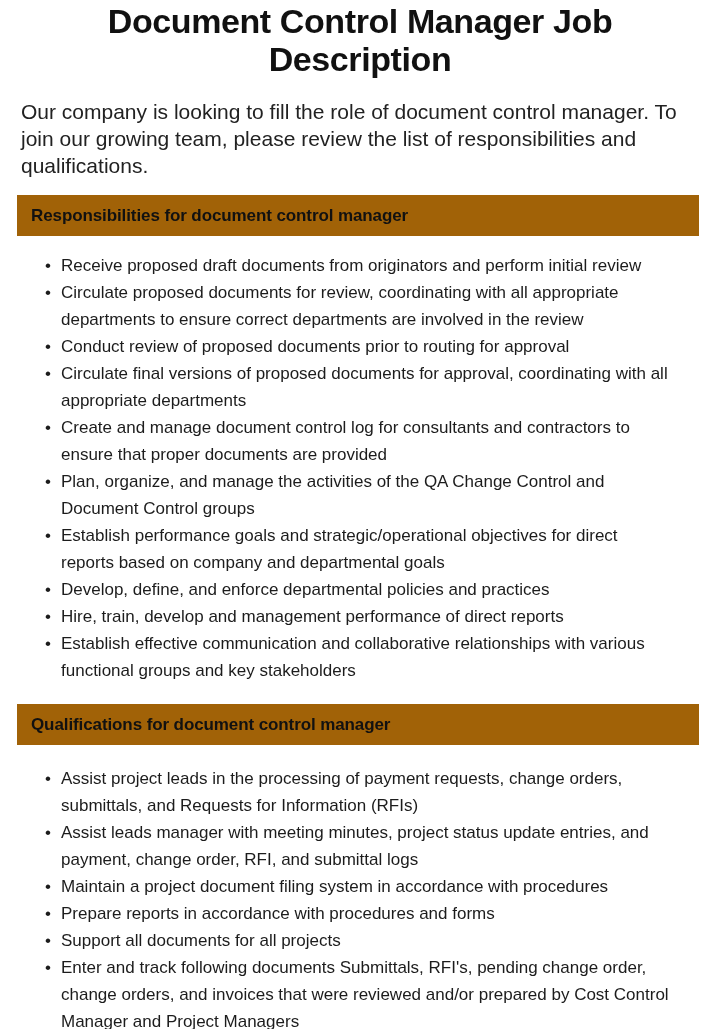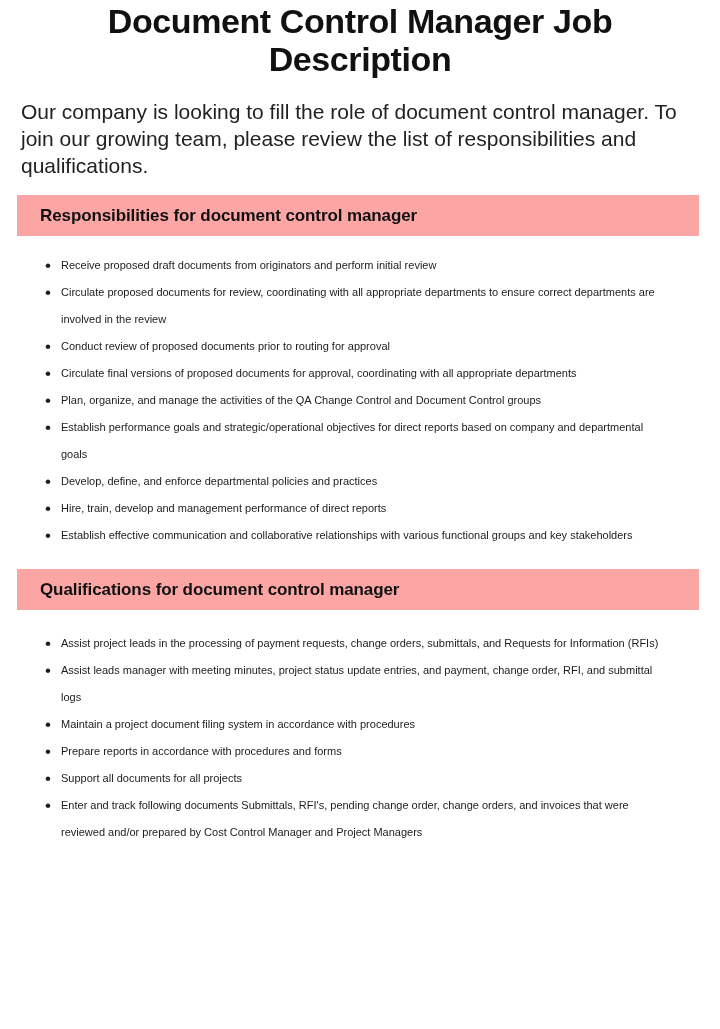--- a/index.html
+++ b/index.html
@@ -22,48 +22,48 @@
   }
 
   .intro {
     margin-top: 20px;
     font-size: 21px;
     line-height: 27px;
     color: #222222;
   }
 
   .section-bar {
-    background: #fca5a5;
+    background: #a16207;
     margin-left: -4px;
     margin-right: 0;
     height: 41px;
     display: flex;
     align-items: center;
-    padding-left: 23px;
+    padding-left: 14px;
   }
   .section-bar h2 {
     font-size: 17px;
     font-weight: 700;
     color: #111111;
     letter-spacing: -0.1px;
   }
   .section-bar.first { margin-top: 16px; }
   .section-bar.second { margin-top: 20px; }
 
   ul.items {
     list-style: none;
     margin-top: 16px;
     padding-left: 24px;
     padding-right: 30px;
   }
   ul.items.second { margin-top: 20px; }
   ul.items li {
     position: relative;
     padding-left: 16px;
-    font-size: 11px;
+    font-size: 17px;
     line-height: 27px;
     color: #1c1c1c;
   }
   ul.items li::before {
     content: "\2022";
     position: absolute;
     left: 0;
     top: 0;
     font-size: 17px;
     line-height: 27px;
@@ -81,20 +81,21 @@
 
   <section>
     <div class="section-bar first">
       <h2>Responsibilities for document control manager</h2>
     </div>
     <ul class="items first">
       <li>Receive proposed draft documents from originators and perform initial review</li>
       <li>Circulate proposed documents for review, coordinating with all appropriate departments to ensure correct departments are involved in the review</li>
       <li>Conduct review of proposed documents prior to routing for approval</li>
       <li>Circulate final versions of proposed documents for approval, coordinating with all appropriate departments</li>
+      <li>Create and manage document control log for consultants and contractors to ensure that proper documents are provided</li>
       <li>Plan, organize, and manage the activities of the QA Change Control and Document Control groups</li>
       <li>Establish performance goals and strategic/operational objectives for direct reports based on company and departmental goals</li>
       <li>Develop, define, and enforce departmental policies and practices</li>
       <li>Hire, train, develop and management performance of direct reports</li>
       <li>Establish effective communication and collaborative relationships with various functional groups and key stakeholders</li>
     </ul>
   </section>
 
   <section>
     <div class="section-bar second">

